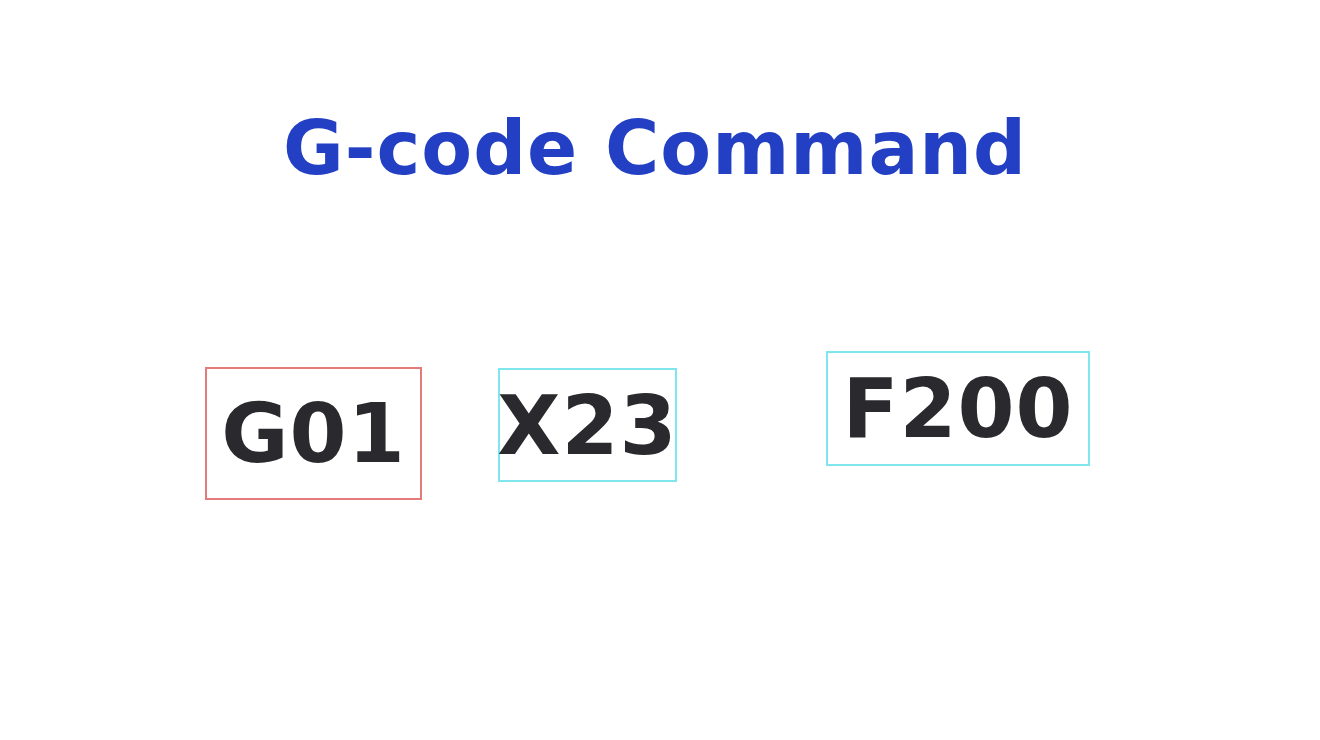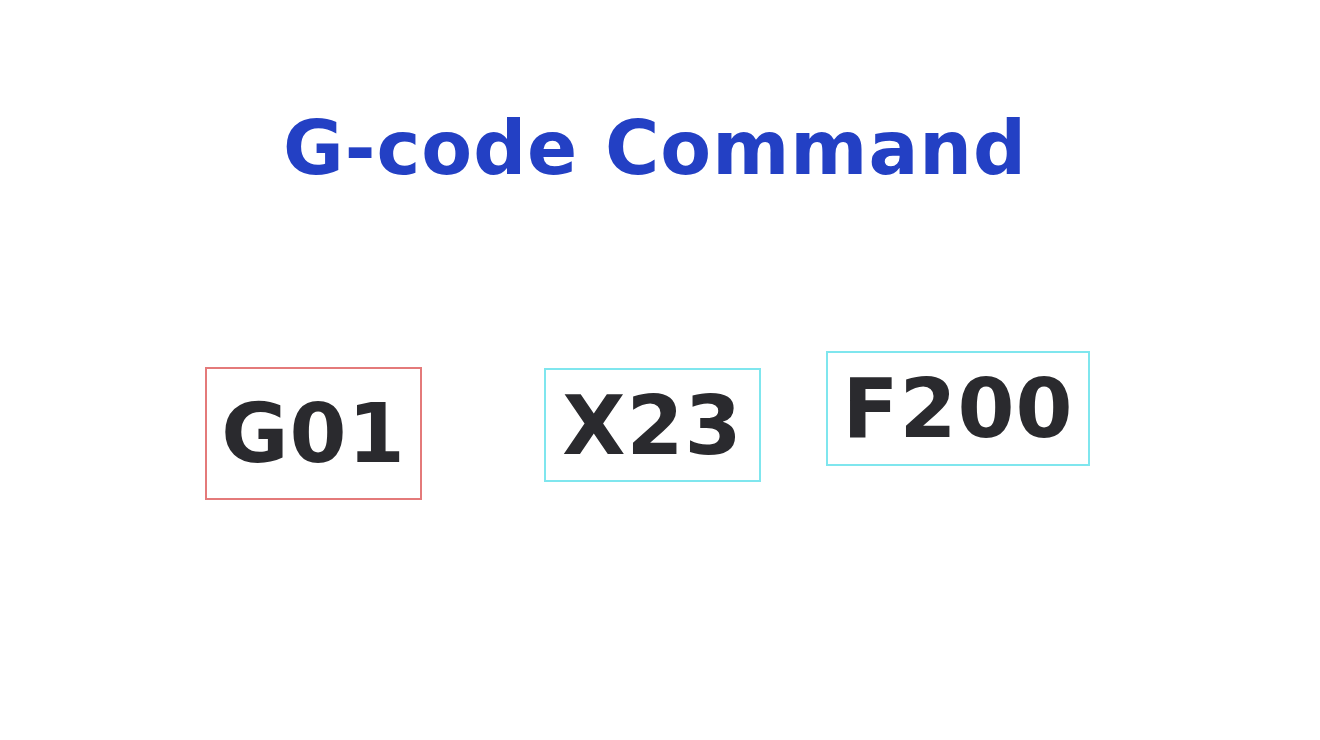--- a/index.html
+++ b/index.html
@@ -39,21 +39,21 @@
       font-weight: bold;
       font-size: 82px;
       color: #2a2a2e;
       letter-spacing: 1px;
     }
     .token.g {
       left: 205px; top: 367px; width: 217px; height: 133px;
       border: 2px solid #e47a7a;
     }
     .token.x {
-      left: 544px; top: 368px; width: 217px; height: 114px;
+      left: 498px; top: 368px; width: 179px; height: 114px;
       border: 2px solid #7fe6ee;
     }
     .token.f {
       left: 826px; top: 351px; width: 264px; height: 115px;
       border: 2px solid #7fe6ee;
     }
   </style>
 </head>
 <body>
 

